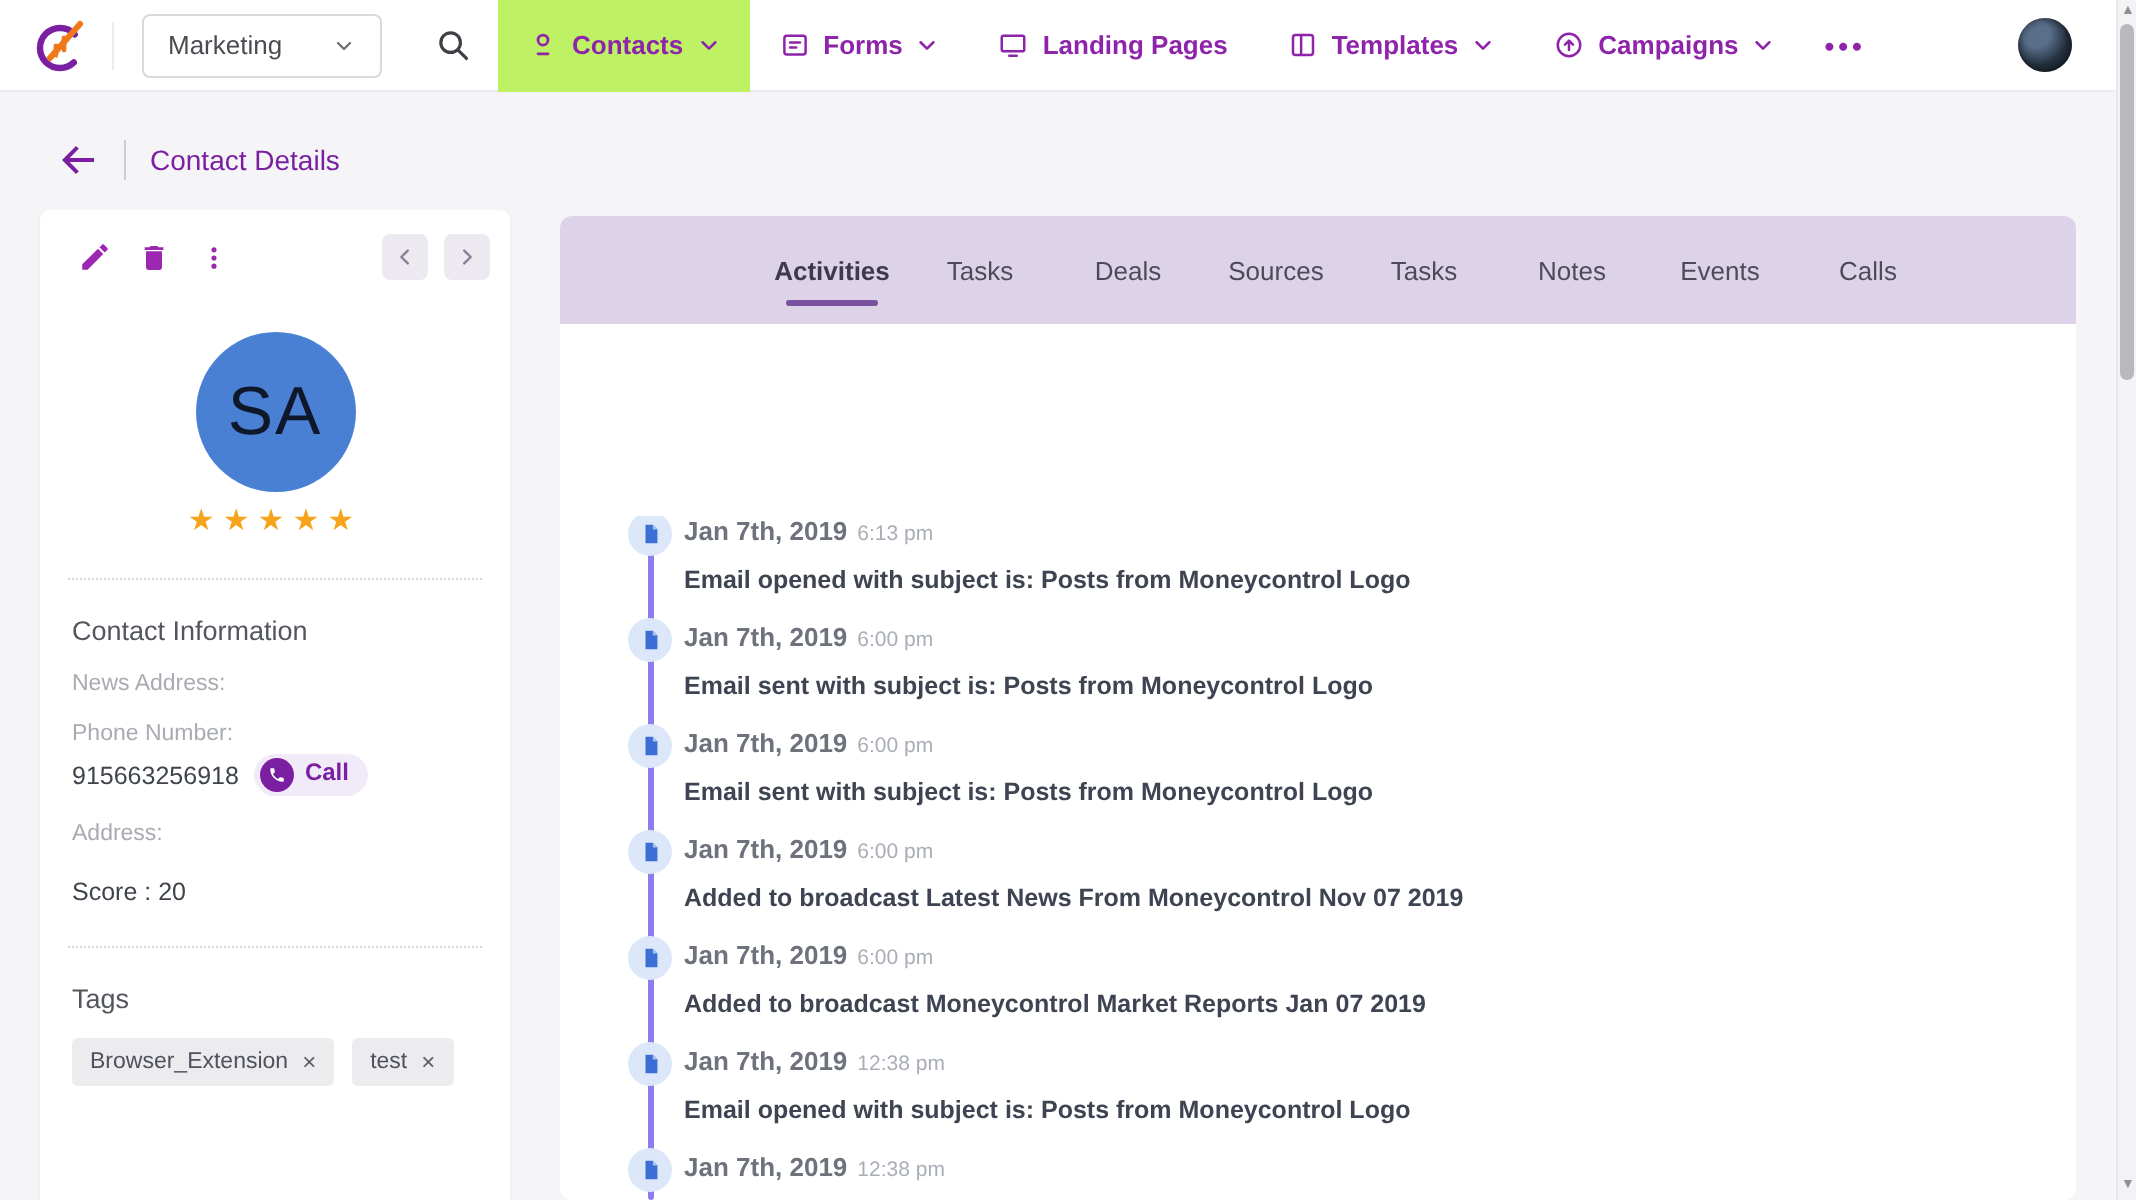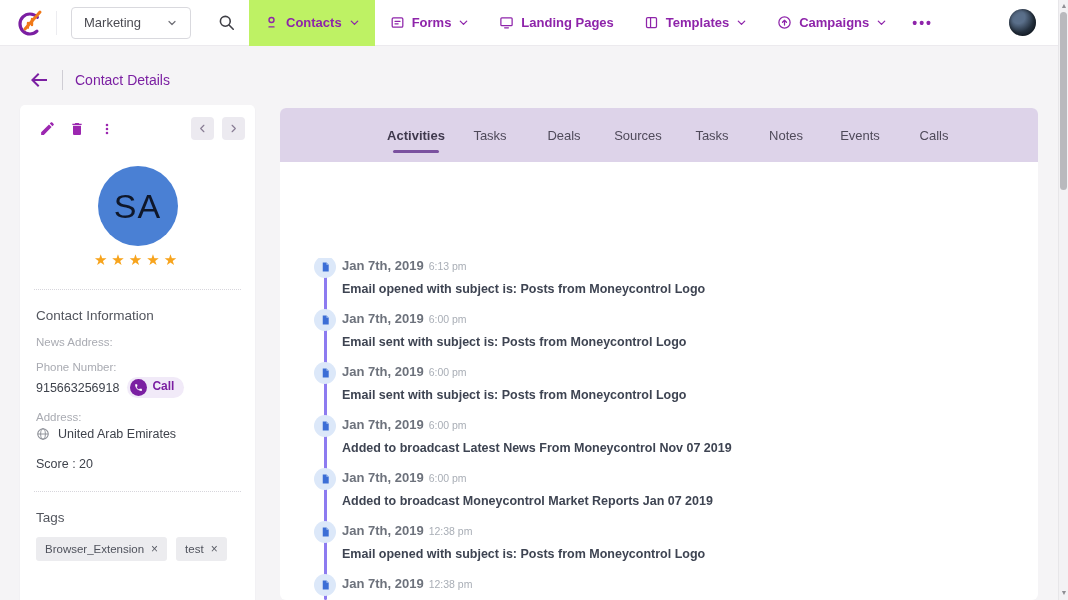--- a/index.html
+++ b/index.html
@@ -255,30 +255,20 @@
         <span class="call-circle">
           <svg width="9" height="9" viewBox="0 0 24 24">
               <path fill="#fff" d="M6.6 10.8c1.4 2.8 3.8 5.1 6.6 6.6l2.2-2.2c.3-.3.7-.4 1-.2 1.1.4 2.3.6 3.6.6.6 0 1 .4 1 1V20c0 .6-.4 1-1 1C10.6 21 3 13.4 3 4c0-.6.4-1 1-1h3.5c.6 0 1 .4 1 1 0 1.2.2 2.4.6 3.6.1.3 0 .7-.2 1l-2.3 2.2z"></path>
             </svg>
         </span>
         <span class="call-label">Call</span>
       </span>
     </div>
 
     <div class="field-label">Address:</div>
-    <div class="field-value">
-      <span class="globe-icon">
-        <svg width="14" height="14" viewBox="0 0 24 24">
-            <circle cx="12" cy="12" r="9" fill="none" stroke="currentColor" stroke-width="1.8"></circle>
-            <ellipse cx="12" cy="12" rx="4" ry="9" fill="none" stroke="currentColor" stroke-width="1.6"></ellipse>
-            <path d="M3 12h18" stroke="currentColor" stroke-width="1.6"></path>
-          </svg>
-      </span>
-      <span>United Arab Emirates</span>
-    </div>
 
     <div class="score-line">Score : 20</div>
   </div>
 
   <hr class="dotted-sep">
 
   <div class="info-section">
     <div class="section-title">Tags</div>
     <div class="tags-wrap" id="tags">
         <span class="tag-pill">

